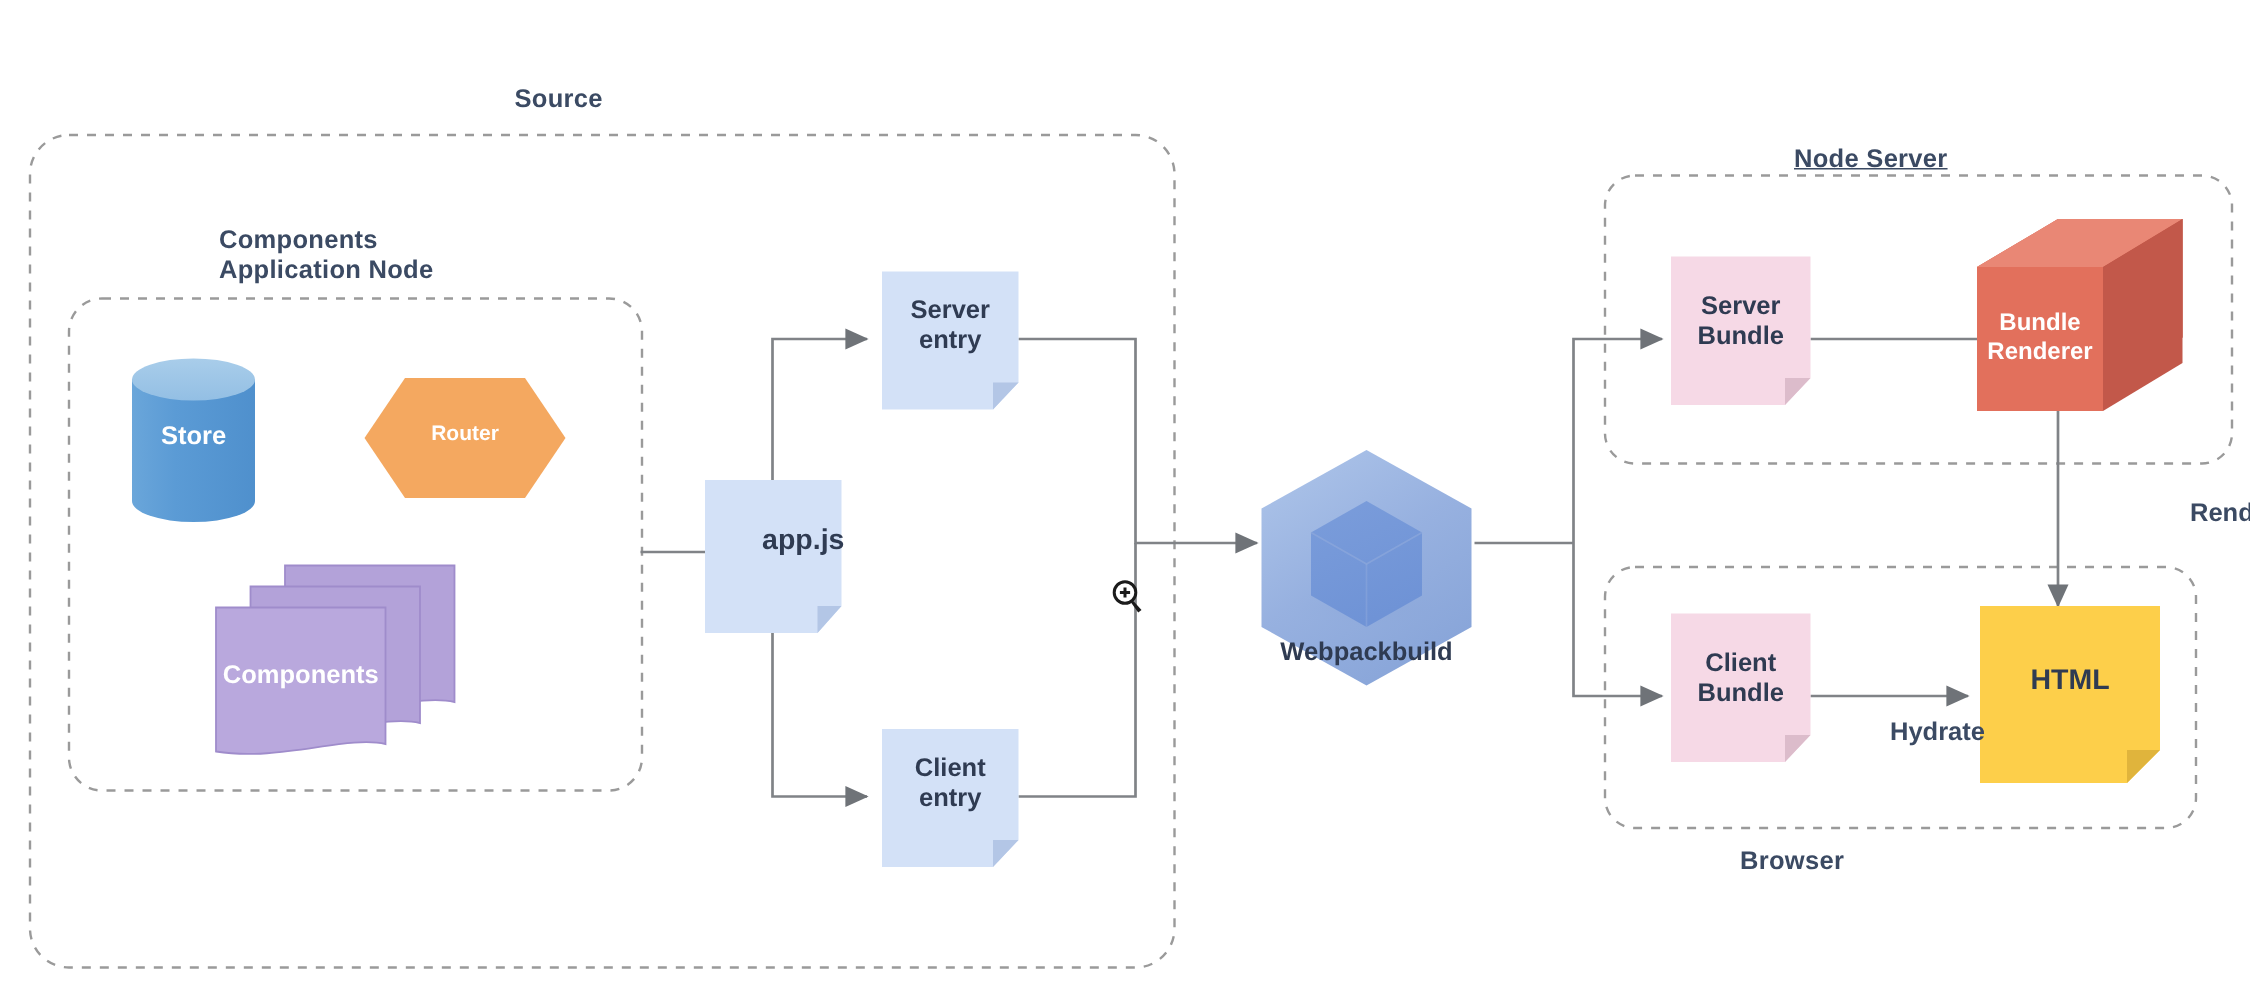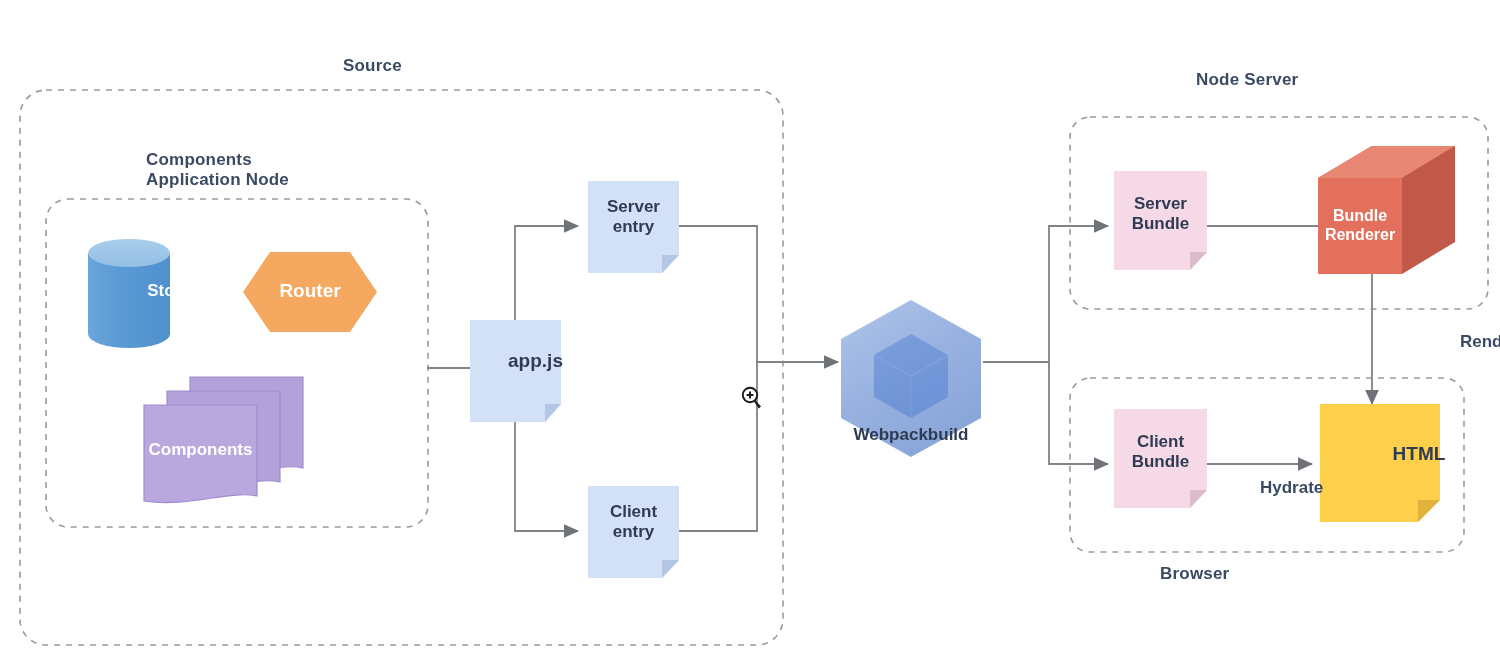--- a/index.html
+++ b/index.html
@@ -183,27 +183,27 @@
     </g>
   </svg>
 
   <div class="grp-label" style="left:343px; top:56px; width:120px;">Source</div>
 
   <div class="grp-label" style="left:146px; top:150px; width:160px;">
     <div>Components</div>
     <div>Application Node</div>
   </div>
 
-  <div class="grp-label" style="left:1196px; top:70px; width:140px;">Node Server</div>
+  <div class="grp-label" style="left:1196px; top:96px; width:140px;text-decoration:underline;">Node Server</div>
 
   <div class="grp-label" style="left:1160px; top:564px; width:120px;">Browser</div>
 
-  <div class="node-label lbl-light" style="left:88px; top:281px; width:82px; height:24px; font-size:17px;margin-left:40px;">Store</div>
-
-  <div class="node-label lbl-light" style="left:270px; top:280px; width:80px; height:24px; font-size:19px;">Router</div>
+  <div class="node-label lbl-light" style="left:88px; top:281px; width:82px; height:24px; font-size:17px;">Store</div>
+
+  <div class="node-label lbl-light" style="left:270px; top:280px; width:80px; height:24px; font-size:14px;">Router</div>
 
   <div class="node-label lbl-light" style="left:144px; top:440px; width:113px; height:24px; font-size:17px;">Components</div>
 
   <div class="node-label lbl-dark" style="left:470px; top:350px; width:91px; height:26px; font-size:19px;margin-left:20px;">app.js</div>
 
   <div class="node-label lbl-dark" style="left:588px; top:193px; width:91px; height:48px; font-size:17px; flex-direction:column;">
     <span>Server</span>
     <span>entry</span>
   </div>
 
@@ -225,21 +225,21 @@
   <div class="node-label lbl-light" style="left:1318px; top:202px; width:84px; height:48px; font-size:16px; flex-direction:column;">
     <span>Bundle</span>
     <span>Renderer</span>
   </div>
 
   <div class="node-label lbl-dark" style="left:1114px; top:428px; width:93px; height:48px; font-size:17px; flex-direction:column;">
     <span>Client</span>
     <span>Bundle</span>
   </div>
 
-  <div class="node-label lbl-dark" style="left:1320px; top:443px; width:120px; height:26px; font-size:19px;padding-left:39px;">HTML</div>
+  <div class="node-label lbl-dark" style="left:1320px; top:443px; width:120px; height:26px; font-size:19px;">HTML</div>
 
   <div class="edge-label" style="left:1460px; top:332px;">Render</div>
 
   <div class="edge-label" style="left:1260px; top:478px;text-align:center;">Hydrate</div>
 
   <svg class="cursor-ico" style="left:739px; top:385px;" viewBox="0 0 26 26" xmlns="http://www.w3.org/2000/svg">
     <circle cx="11" cy="10" r="7.2" fill="#ffffff" stroke="#1b1b1b" stroke-width="2"></circle>
     <line x1="11" y1="6.6" x2="11" y2="13.4" stroke="#1b1b1b" stroke-width="2"></line>
     <line x1="7.6" y1="10" x2="14.4" y2="10" stroke="#1b1b1b" stroke-width="2"></line>
     <path d="M16.3,15.3 L22,21.6 L19.8,23.4 L15,16.6 Z" fill="#1b1b1b"></path>

